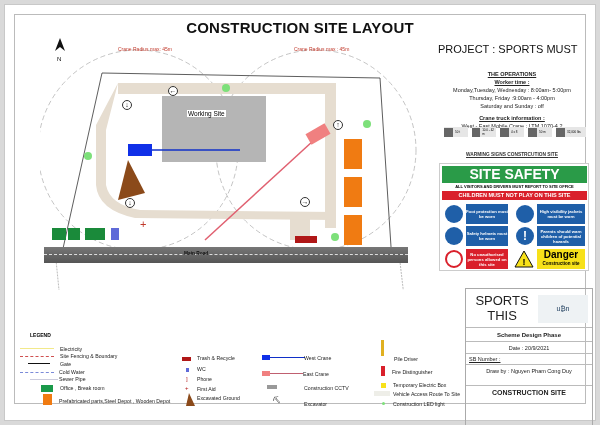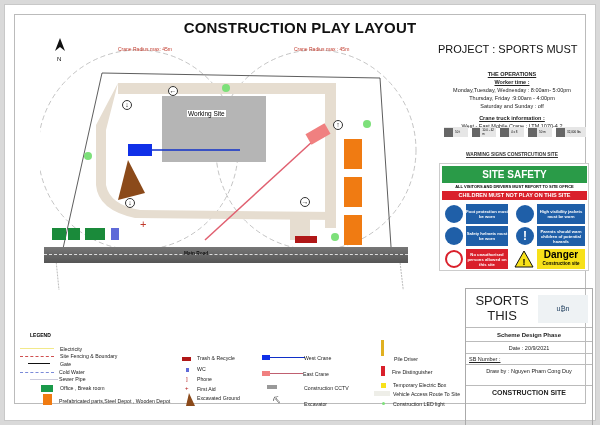--- a/index.html
+++ b/index.html
@@ -9,42 +9,42 @@
   .abs { position: absolute; }
   .title { left: 0; width: 600px; top: 19px; text-align: center; font-weight: bold; font-size: 15px; letter-spacing: 0.2px; color: #111; }
   .project { left: 438px; top: 43px; font-size: 11px; color: #111; }
   .ops { left: 432px; top: 70px; width: 160px; text-align: center; font-size: 5.5px; color: #222; line-height: 8px; }
   .ops .h { font-weight: bold; text-decoration: underline; }
   .crane-icons { left: 444px; top: 127px; display: flex; gap: 4px; }
   .ci { width: 24px; height: 10px; background: #e6e6e6; display:flex; align-items:center; font-size: 3px; }
   .ci span.g { width: 9px; height: 9px; background: #666; margin-right: 2px; }
   .warn-h { left: 432px; top: 152px; width: 160px; text-align: center; font-size: 4.8px; font-weight: bold; text-decoration: underline; color: #333; }
   .sign { left: 439px; top: 163px; width: 150px; height: 108px; border: 1px solid #ccc; background: #fff; }
-  .ss-top { position:absolute; left:2px; top:2px; width:145px; height:17px; background:#2a9b48; color:#fff; font-weight:bold; font-size:10px; text-align:center; line-height:17px; }
+  .ss-top { position:absolute; left:2px; top:2px; width:145px; height:17px; background:#2a9b48; color:#fff; font-weight:bold; font-size:14px; text-align:center; line-height:17px; }
   .ss-sub { position:absolute; left:2px; top:20px; width:145px; font-size:4px; font-weight:bold; text-align:center; }
   .ss-red { position:absolute; left:2px; top:27px; width:145px; height:9px; background:#d9202b; color:#fff; font-size:5.5px; font-weight:bold; text-align:center; line-height:9px; }
   .cell { position:absolute; font-size: 4.2px; color:#fff; font-weight:bold; text-align:center; display:flex; align-items:center; justify-content:center; line-height:5px; }
   .circ { position:absolute; width:18px; height:18px; border-radius:50%; }
   .tb { left: 465px; top: 288px; width: 128px; height: 158px; border: 1px solid #aaa; font-size: 5.5px; color: #222; }
   .tb .row { position:absolute; left:0; width:126px; border-top: 1px solid #bbb; text-align:center; }
   .legend-h { left: 30px; top: 332px; font-size: 5px; font-weight: bold; }
   .lg { position: absolute; font-size: 5.2px; color: #222; white-space: nowrap; }
   .road { left: 44px; top: 247px; width: 364px; height: 16px; background: linear-gradient(#777,#555); }
   .road .dash { position:absolute; left:0; top:7px; width:100%; border-top:1px dashed #ddd; }
   .road .lbl { position:absolute; left:140px; top:4px; font-size:4.8px; font-weight:bold; color:#111; }
   .arrow-c { position:absolute; width:10px; height:10px; border:1px solid #333; border-radius:50%; background:#fff; font-size:7px; line-height:8px; text-align:center; color:#111; }
   .radius-lbl { position:absolute; font-size:5px; color:#c0392b; }
 </style>
 </head>
 <body>
 
 <div class="sheet"></div>
 <div class="frame"></div>
 
-<div class="abs title">CONSTRUCTION PLAY LAYOUT</div>
+<div class="abs title">CONSTRUCTION SITE LAYOUT</div>
 <div class="abs project">PROJECT : SPORTS MUST</div>
 
 <div class="abs" style="left:53px;top:37px;">
   <svg width="14" height="18" viewBox="0 0 14 18">
       <path d="M7 1 L2 14 L7 10 L12 14 Z" fill="#111"></path>
     </svg>
 </div>
 <div class="abs" style="left:57px;top:56px;font-size:6px;">N</div>
 
 <div class="abs" style="left:40px;top:40px;width:400px;height:250px;">

